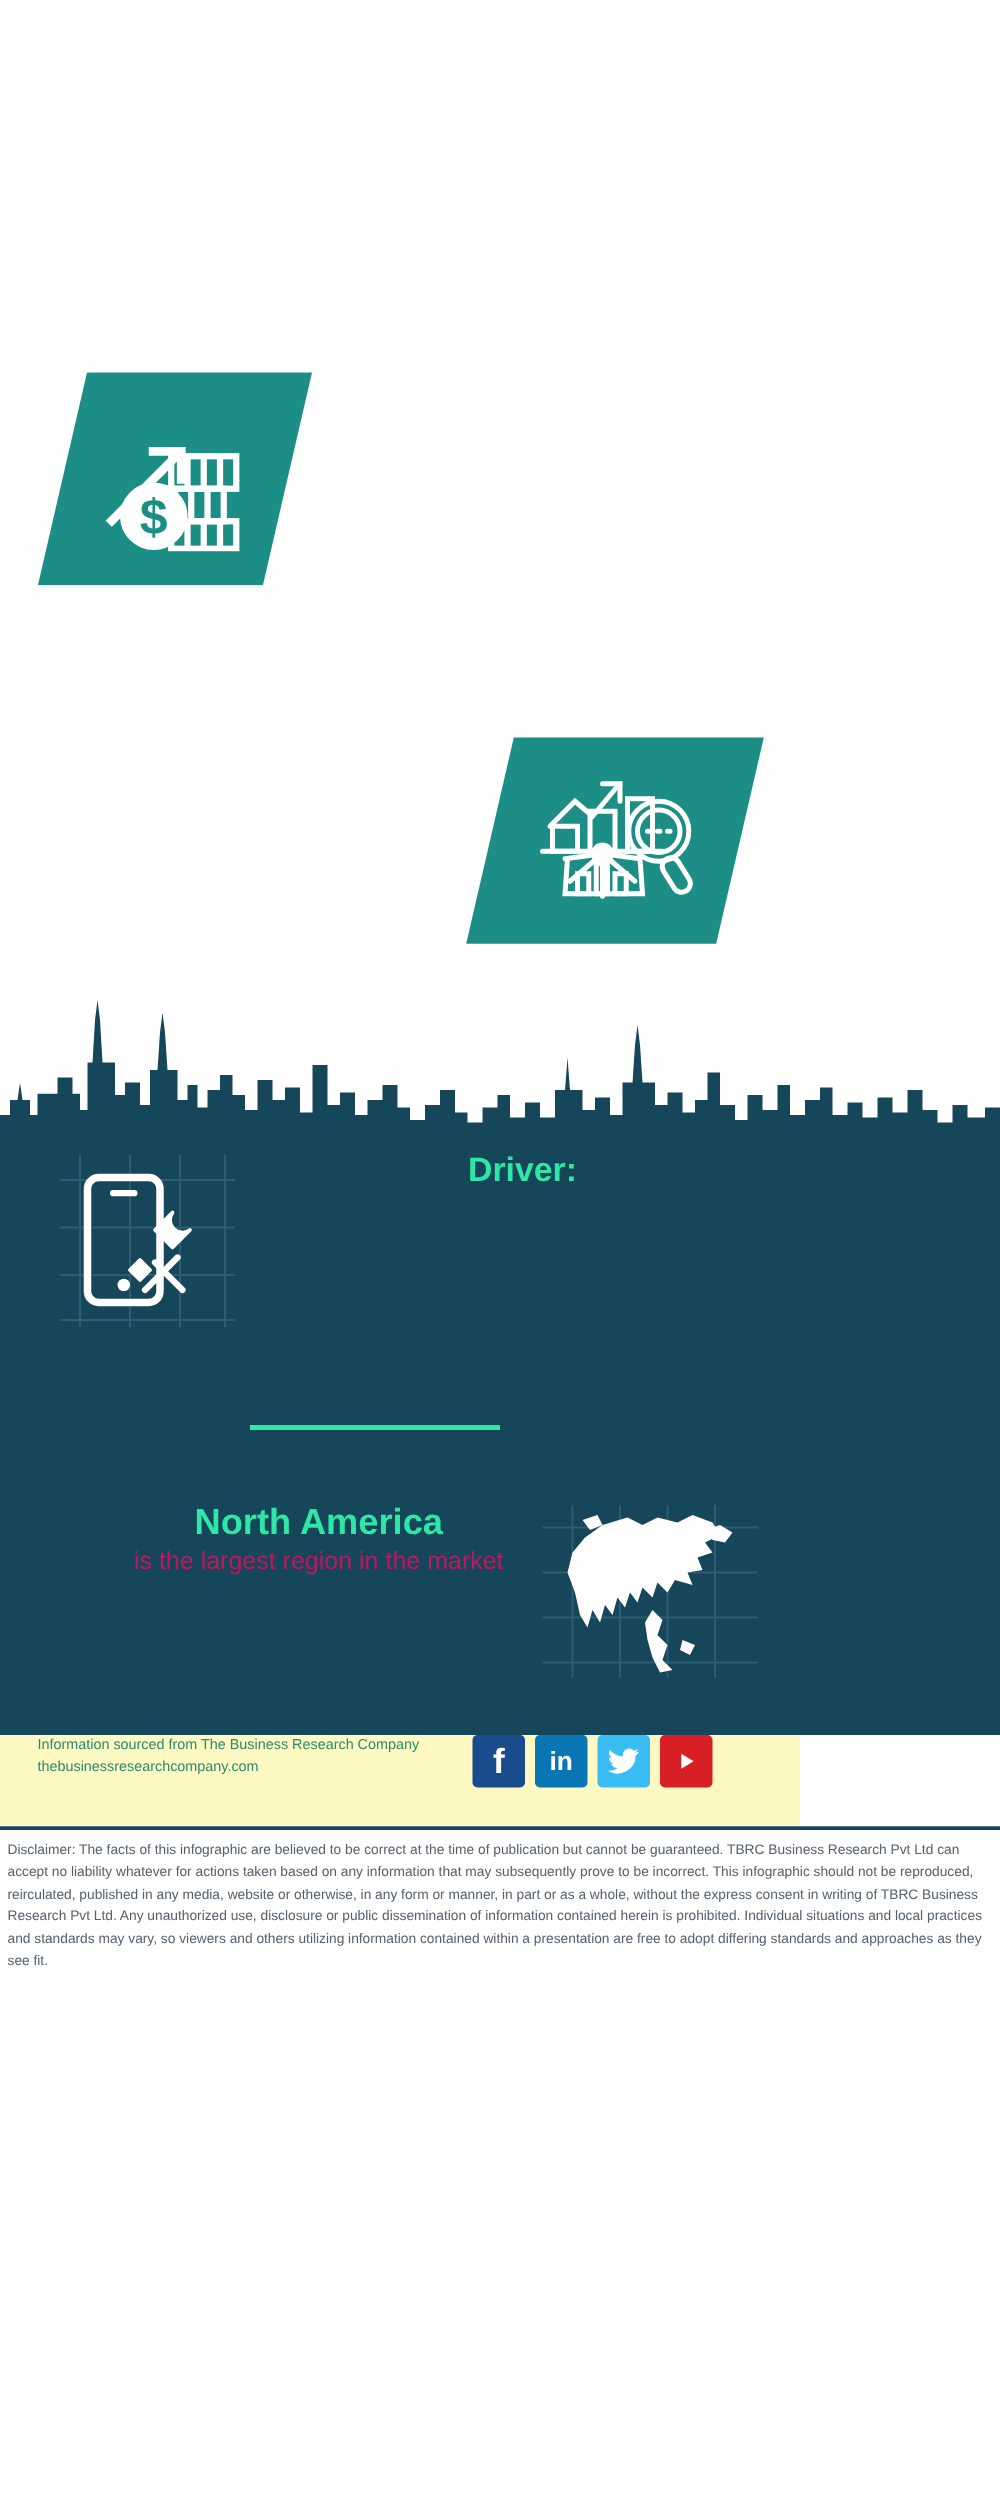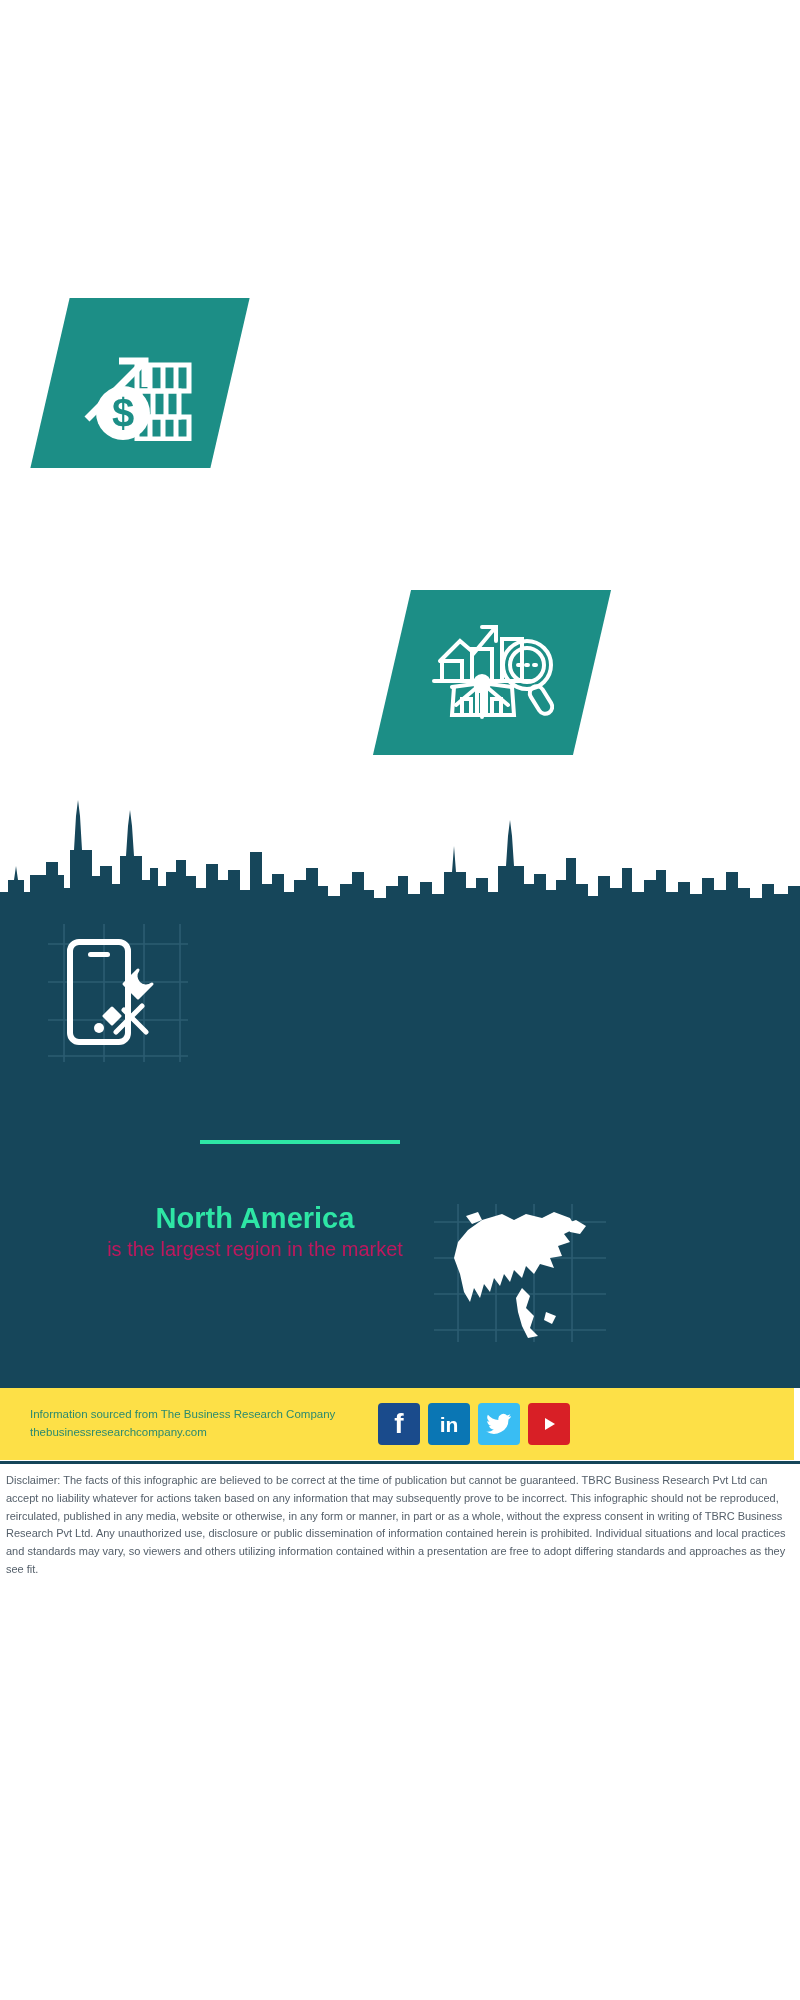--- a/index.html
+++ b/index.html
@@ -104,23 +104,23 @@
   }
   .region-sub {
     color: #be185d; font-size: 20px; font-weight: normal; line-height: 1.32;
   }
   .map-icon {
     position: absolute; left: 430px; top: 1200px; width: 180px; height: 145px;
   }
 
   
   .footer {
-    position: absolute; left: 0; top: 1388px; width: 794px; height: 72px;
-    background: #fde047;
-    display: flex; align-items: center;
+    position: absolute; left: 0; top: 1388px; width: 640px; height: 72px;
+    background: #fef9c3;
+    display: flex; align-items: flex-start;
   }
   .footer-left { margin-left: 30px; width: 340px; }
   .footer-line {
     color: #2b8a6e; font-size: 11.5px; line-height: 1.55; font-weight: normal;
   }
   .socials { display: flex; gap: 8px; margin-left: 8px; }
   .social {
     width: 42px; height: 42px; border-radius: 4px;
     display: flex; align-items: center; justify-content: center;
   }
@@ -248,20 +248,21 @@
       <g stroke="#ffffff" fill="#16465a" stroke-width="5" stroke-linecap="round" stroke-linejoin="round">
         <path d="M74 112 L100 86"></path>
         <path d="M96 78 L110 64 a10 10 0 0 1 -14 -14 L82 64 Z" fill="#ffffff" stroke="#ffffff" stroke-width="3"></path>
         <path d="M104 112 L82 90"></path>
         <path d="M78 96 L70 88 L62 96 L70 104 Z" fill="#ffffff" stroke="#ffffff" stroke-width="3"></path>
       </g>
     </svg>
   </div>
 
   <div class="driver-text">
+    <div class="accent-head">Driver:</div>
   </div>
 
   <div class="divider-mint"></div>
 
   <div class="region-text">
     <div class="region-name">North America</div>
     <div class="region-sub">is the largest region in the market</div>
   </div>
 
   <div class="map-icon">

